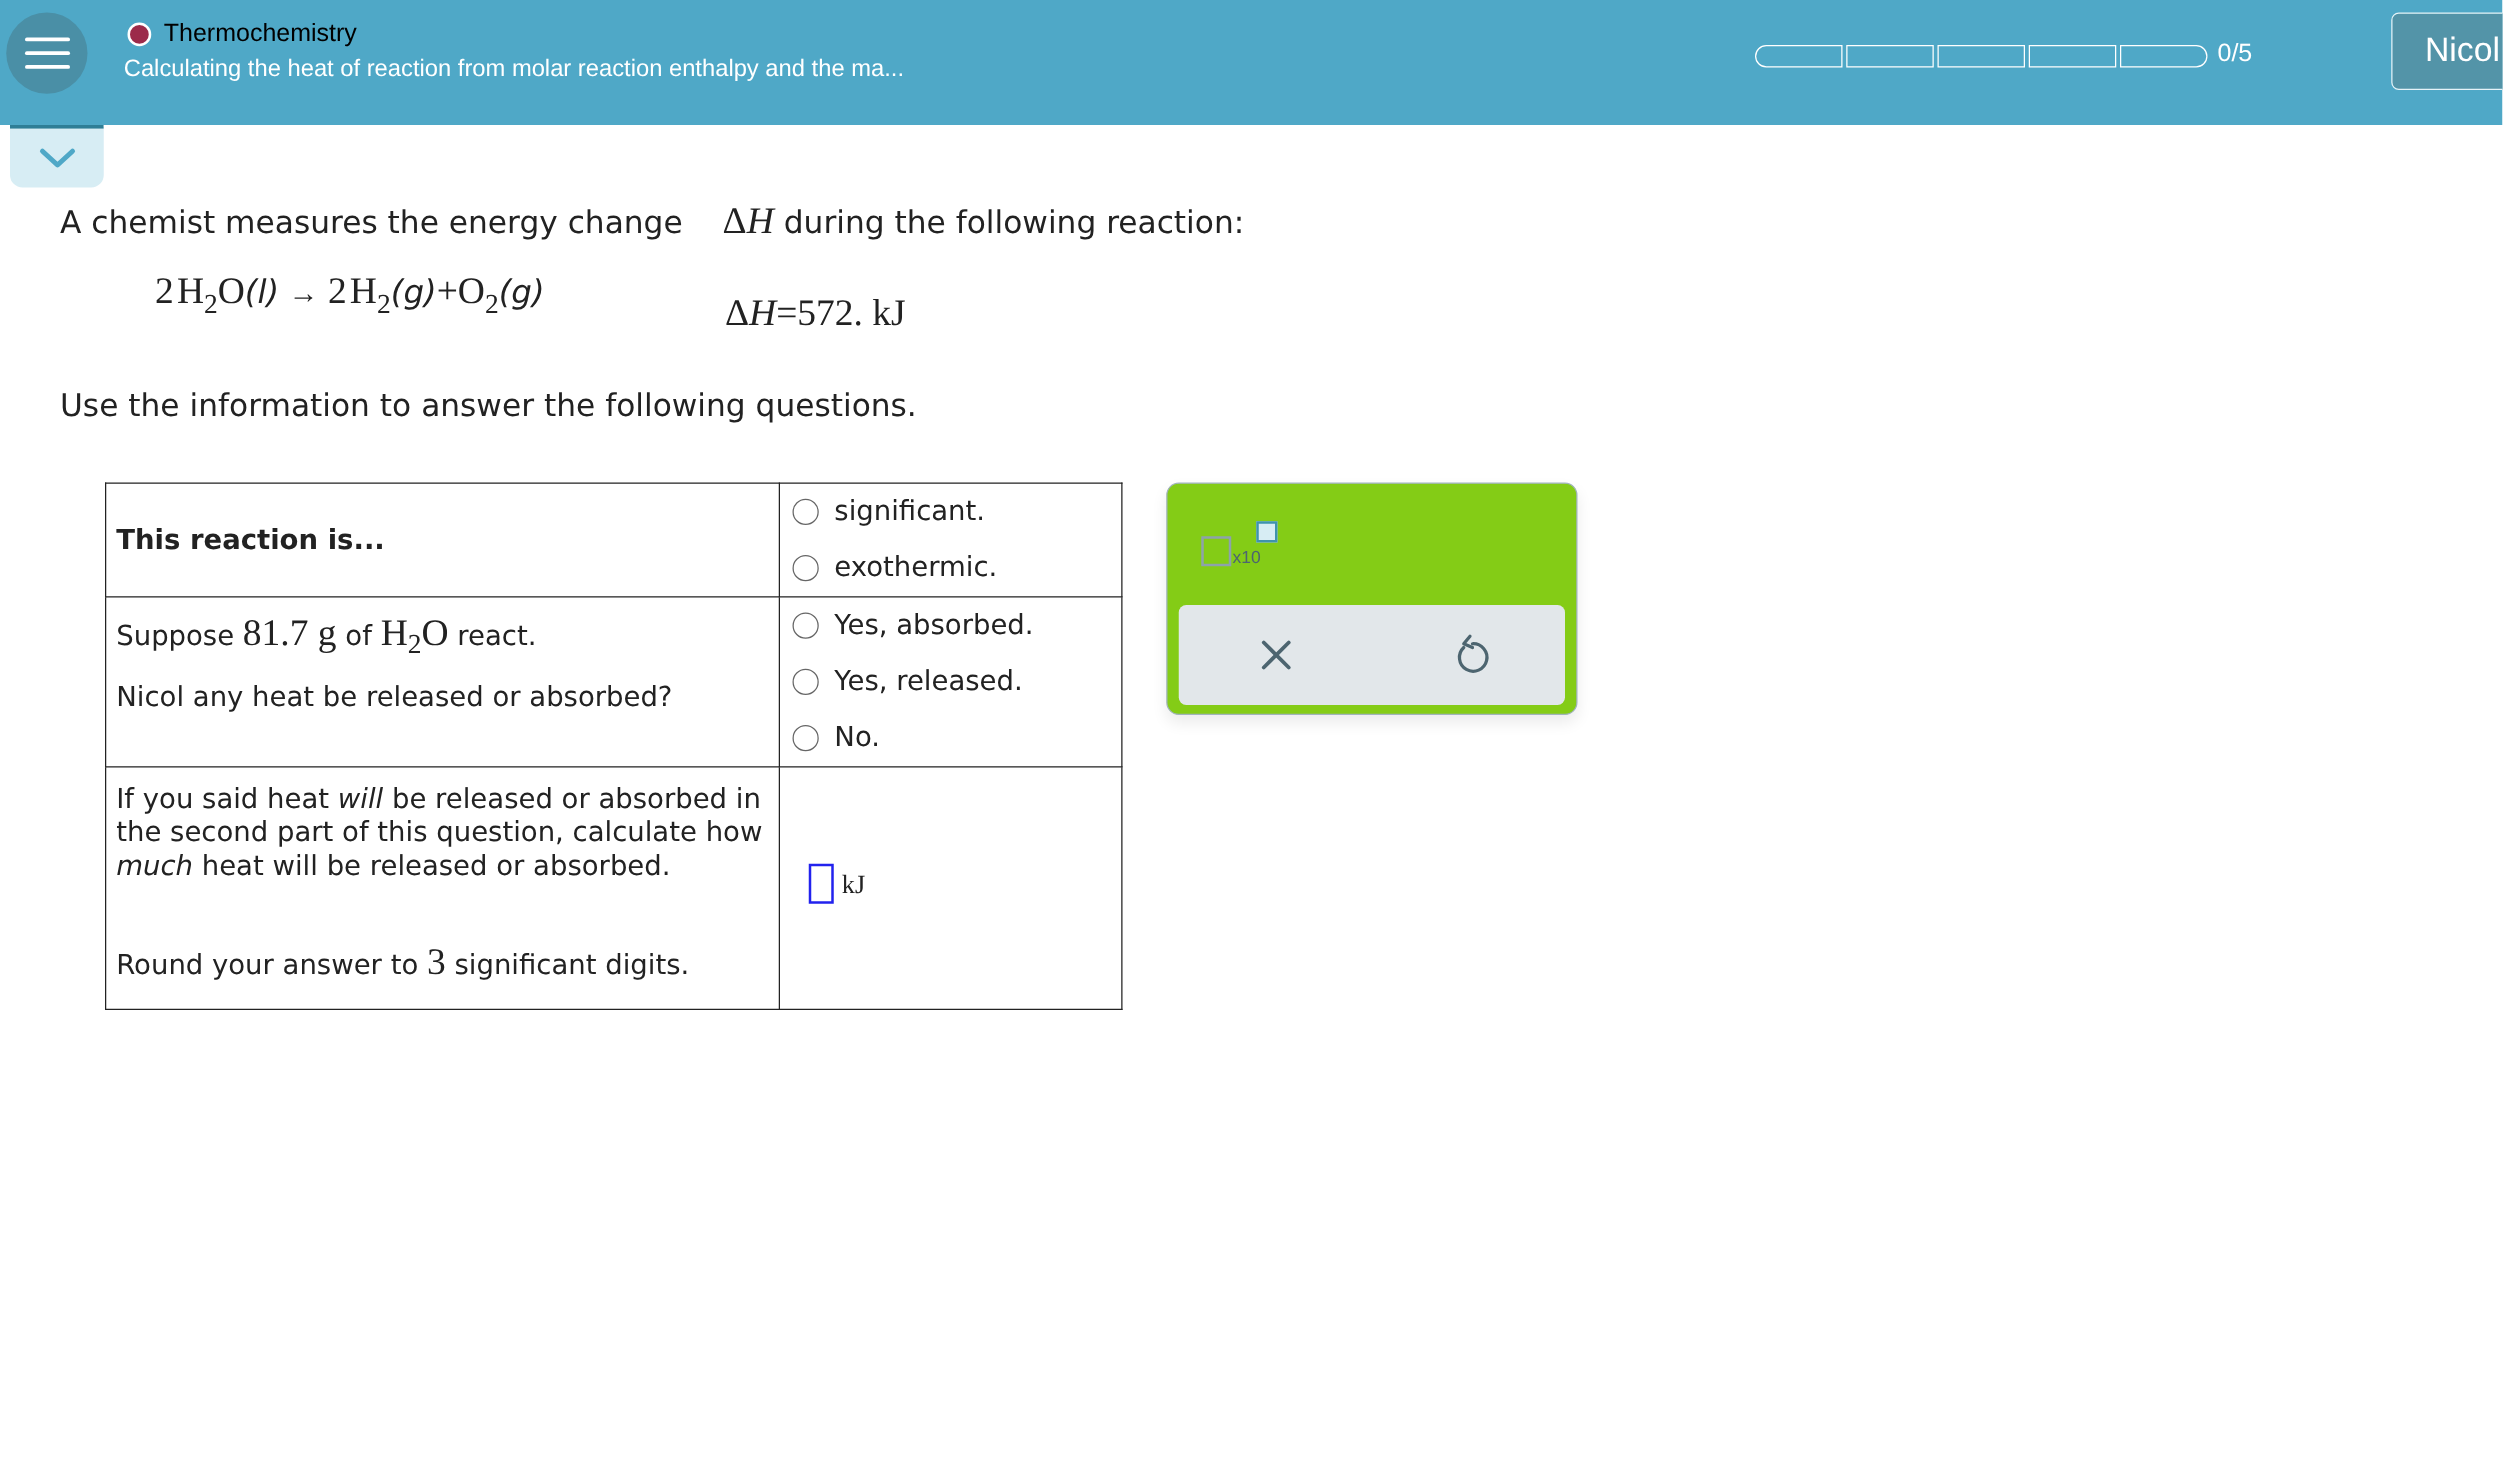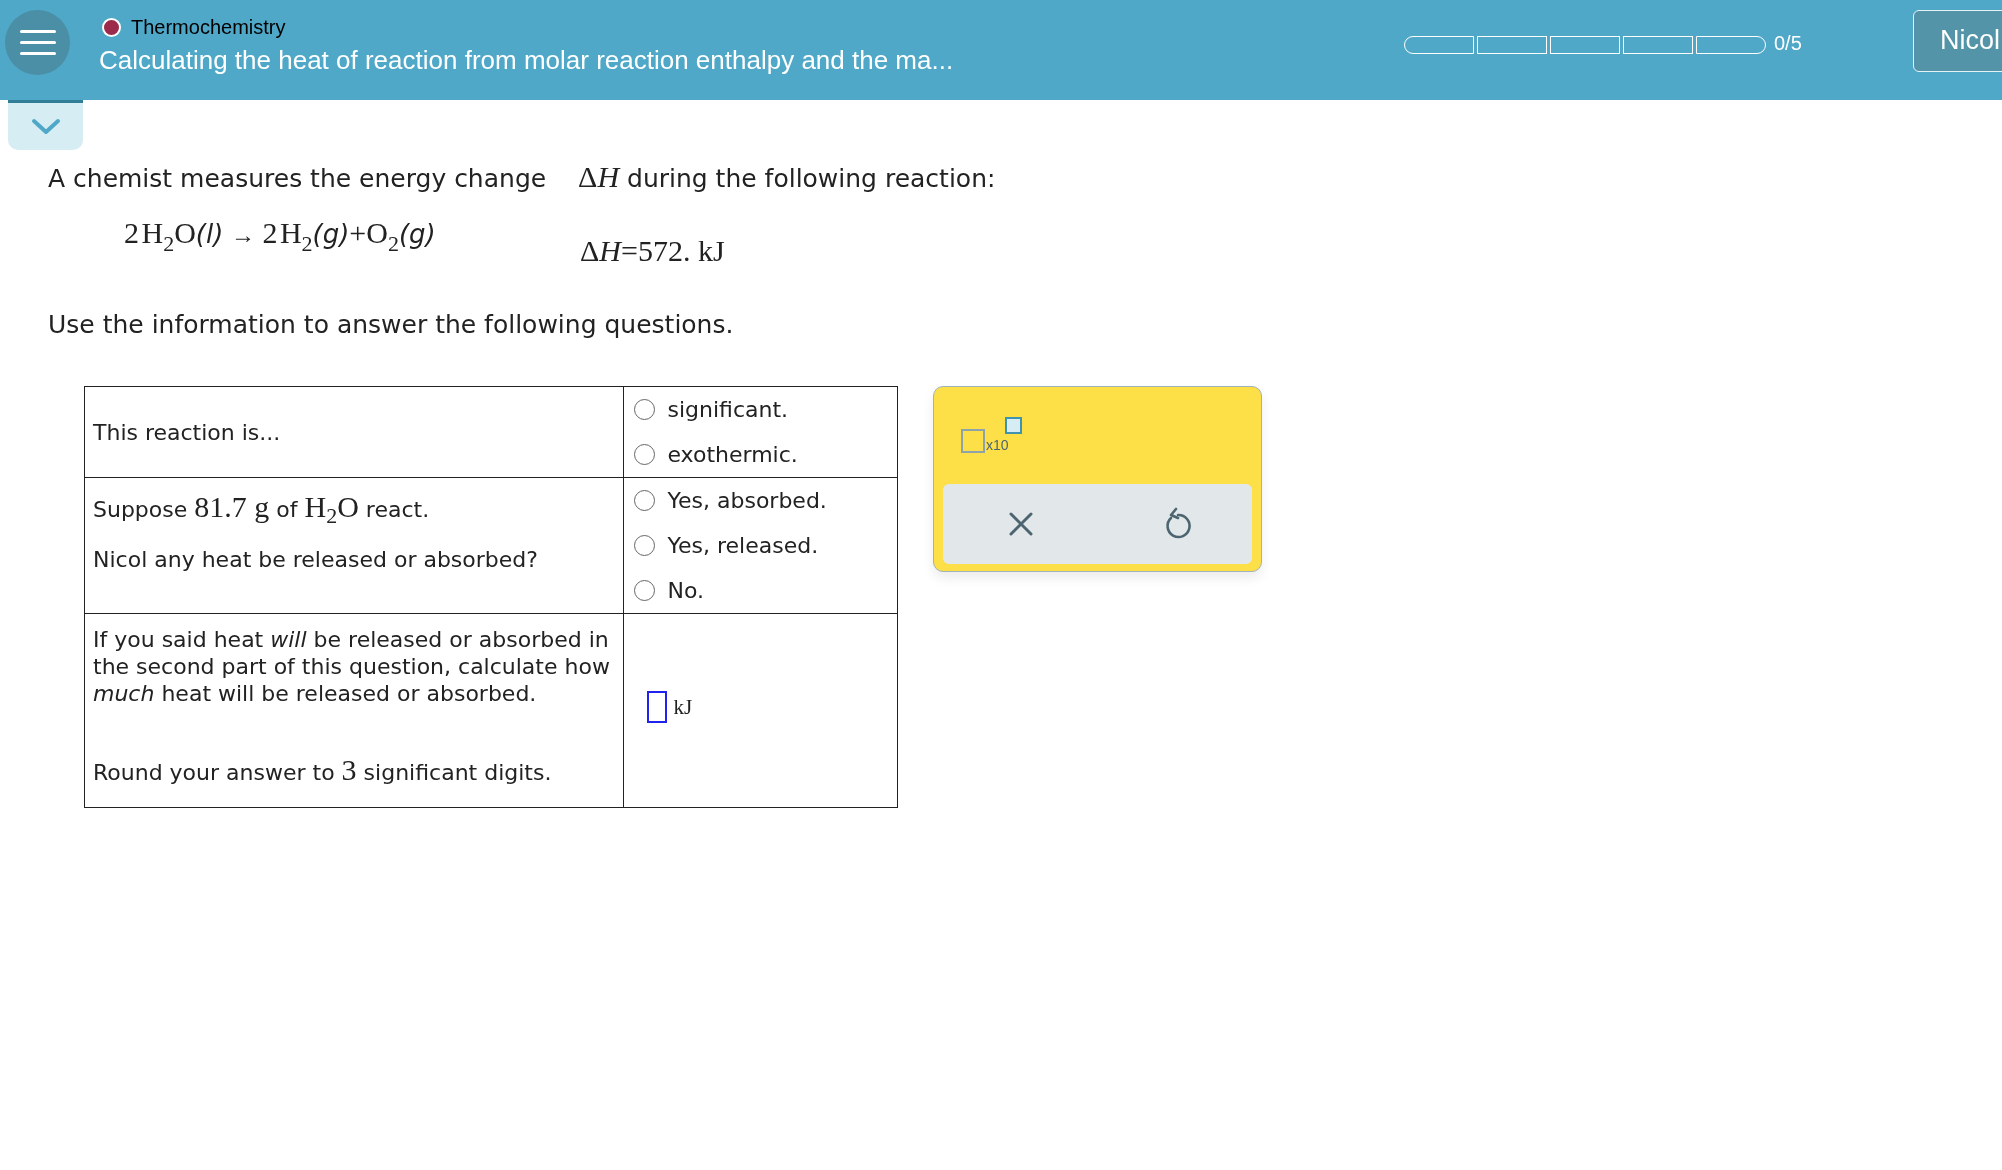--- a/index.html
+++ b/index.html
@@ -8,21 +8,21 @@
 
   .header { position: absolute; left: 0; top: 0; width: 2002px; height: 100px; background: #4fa8c7; }
   .menu-btn { position: absolute; left: 5px; top: 10px; width: 65px; height: 65px; border-radius: 50%; background: #4a8fa6; cursor: pointer; }
   .menu-btn span { position: absolute; left: 15px; width: 36px; height: 3px; background: #fff; border-radius: 2px; }
   .menu-btn span:nth-child(1) { top: 20px; }
   .menu-btn span:nth-child(2) { top: 31px; }
   .menu-btn span:nth-child(3) { top: 42px; }
   .topic-row { position: absolute; left: 102px; top: 14px; height: 26px; display: flex; align-items: center; }
   .topic-dot { width: 19px; height: 19px; border-radius: 50%; background: #9c2a4a; border: 2px solid #fff; margin-right: 10px; }
   .topic-label { font-family: "Liberation Sans", sans-serif; font-size: 20px; color: #000000; }
-  .title { position: absolute; left: 99px; top: 45px; font-family: "Liberation Sans", sans-serif; font-size: 26px; color: #fff; white-space: nowrap; }
+  .title { position: absolute; left: 99px; top: 45px; font-family: "Liberation Sans", sans-serif; font-size: 19px; color: #fff; white-space: nowrap; }
 
   .progress { position: absolute; left: 1404px; top: 36px; display: flex; height: 18px; }
   .seg { width: 70px; height: 18px; border: 1.5px solid #fff; margin-right: 3px; }
   .seg.first { border-radius: 9px 0 0 9px; }
   .seg.last { border-radius: 0 9px 9px 0; margin-right: 0; }
   .progress-count { position: absolute; left: 1774px; top: 32px; font-family: "Liberation Sans", sans-serif; font-size: 20px; color: #fff; }
   .user-btn { position: absolute; left: 1913px; top: 10px; width: 110px; height: 62px; border: 1.5px solid #e5f3f8; border-radius: 6px; background: #5394a8; cursor: pointer; }
   .user-btn span { position: absolute; left: 26px; top: 14px; font-family: "Liberation Sans", sans-serif; font-size: 27px; color: #fff; white-space: nowrap; }
 
   .collapse-tab { position: absolute; left: 8px; top: 100px; width: 75px; height: 50px; background: #d7edf4; border-radius: 0 0 10px 10px; border-top: 3px solid #2f7e96; cursor: pointer; }
@@ -38,34 +38,34 @@
   .use-info { position: absolute; left: 48px; top: 310px; font-size: 25px; color: #222; white-space: nowrap; }
 
   table.q { position: absolute; left: 84px; top: 386px; border-collapse: collapse; width: 814px; }
   table.q td { border: 1.5px solid #222; vertical-align: top; font-size: 22px; color: #222; }
   td.left { width: 540px; padding: 0 8px; }
   td.right { width: 274px; padding: 0 10px; }
   .opt { display: flex; align-items: center; height: 45px; cursor: pointer; }
   .radio { width: 21px; height: 21px; border-radius: 50%; border: 1.5px solid #666; margin-right: 12px; background: #fff; flex: none; }
   .opt-label { font-size: 22px; white-space: nowrap; }
   .r1 td.left { height: 90px; }
-  .r1 .lbl { padding-top: 33px; }
+  .r1 .lbl { padding-top: 33px; font-weight: bold; }
   .r2 .l1 { padding-top: 12px; white-space: nowrap; }
   .r2 .l1 .big { font-family: "Liberation Serif", serif; font-size: 30px; }
   .r2 .l1 sub { font-size: 22px; font-family: "Liberation Serif", serif; vertical-align: -6px; }
   .r2 .l2 { padding-top: 18px; }
   .r3 td.left { height: 194px; }
   .r3 .p1 { padding-top: 12px; line-height: 27px; }
   .r3 .p2 { padding-top: 46px; white-space: nowrap; }
   .r3 .p2 .big { font-family: "Liberation Serif", serif; font-size: 30px; }
   .answer { display: flex; align-items: center; margin-top: 77px; padding-left: 13px; }
   .answer-box { width: 20px; height: 32px; border: 2px solid #2222ee; cursor: text; }
   .unit { font-family: "Liberation Serif", serif; font-size: 21px; margin-left: 6px; }
 
-  .panel { position: absolute; left: 933px; top: 386px; width: 329px; height: 186px; border: 1.5px solid #a0b3bb; border-radius: 10px; background: #fde047; box-shadow: 0 6px 12px rgba(0,0,0,0.08); }
+  .panel { position: absolute; left: 933px; top: 386px; width: 329px; height: 186px; border: 1.5px solid #a0b3bb; border-radius: 10px; background: #84cc16; box-shadow: 0 6px 12px rgba(0,0,0,0.08); }
   .sci { position: absolute; left: 27px; top: 30px; width: 70px; height: 40px; cursor: pointer; }
   .sci .base { position: absolute; left: 0; top: 12px; width: 24px; height: 24px; border: 2px solid #8da2ab; }
   .sci .x10 { position: absolute; left: 25px; top: 20px; font-family: "Liberation Sans", sans-serif; font-size: 14px; color: #4d6570; }
   .sci .exp { position: absolute; left: 44px; top: 0; width: 17px; height: 17px; border: 2px solid #3f93ad; background: #d7edf4; }
   .actions { position: absolute; left: 9px; top: 97px; width: 309px; height: 80px; background: #e2e7ea; border-radius: 6px; }
   .act { position: absolute; top: 20px; width: 40px; height: 40px; cursor: pointer; }
   .act.clear { left: 58px; }
   .act.undo { left: 214px; }
 </style>
 </head>

